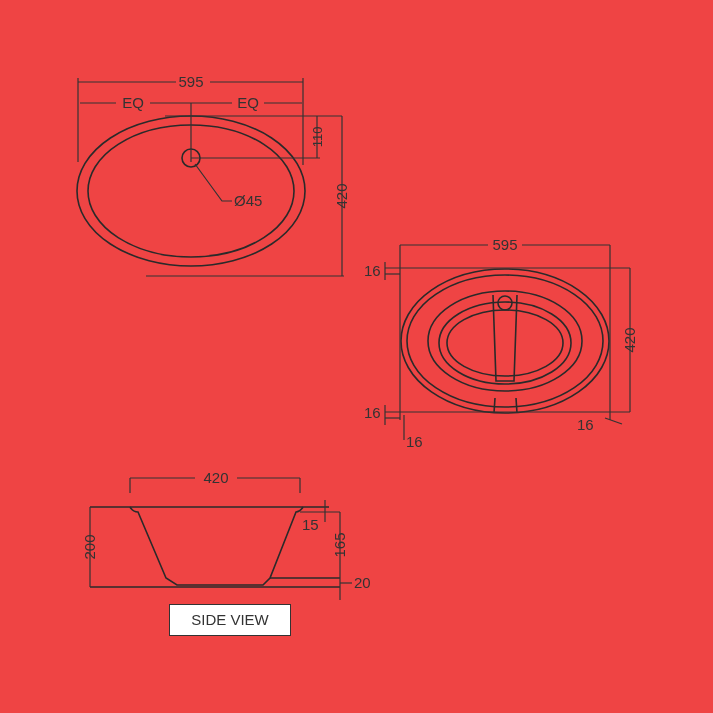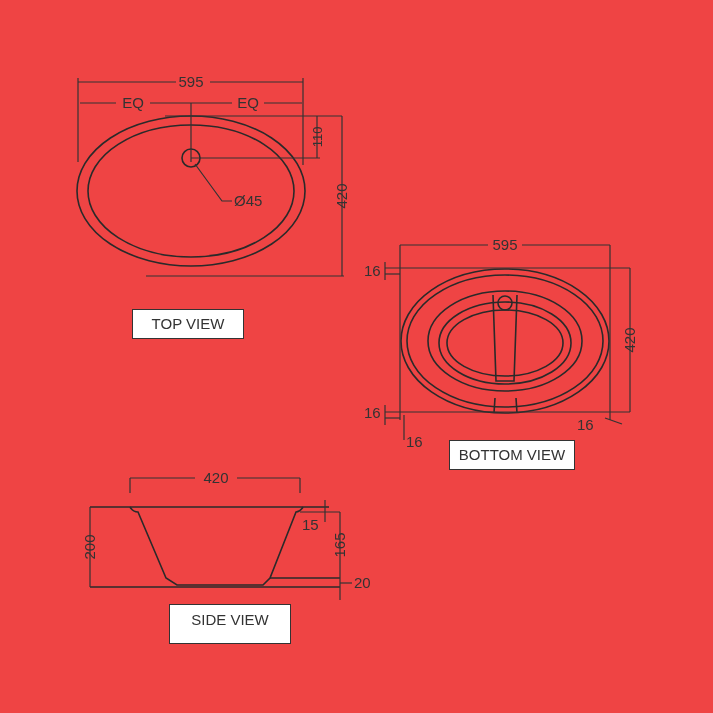--- a/index.html
+++ b/index.html
@@ -90,16 +90,14 @@
     <line class="dm" x1="340" y1="512" x2="340" y2="600"></line>
     <line class="dm" x1="340" y1="583" x2="352" y2="583"></line>
     <text class="lbl" x="216" y="483" text-anchor="middle">420</text>
     <text class="lbl" x="0" y="0" text-anchor="middle" transform="translate(95,547) rotate(-90)">200</text>
     <text class="lbl" x="302" y="530">15</text>
     <text class="lbl" x="0" y="0" text-anchor="middle" transform="translate(345,545) rotate(-90)">165</text>
     <text class="lbl" x="354" y="588">20</text>
   </g>
 </svg>
 
-<div class="vlabel" style="left:132px;top:309px;width:112px;height:30px;line-height:27px;">TOP VIEW</div>
-<div class="vlabel" style="left:449px;top:440px;width:126px;height:30px;line-height:27px;">BOTTOM VIEW</div>
-<div class="vlabel" style="left:169px;top:604px;width:122px;height:40px;line-height:29px;">SIDE VIEW</div>
+<div class="vlabel" style="left:169px;top:604px;width:122px;height:32px;line-height:29px;">SIDE VIEW</div>
 </div>
 
 </body></html>

